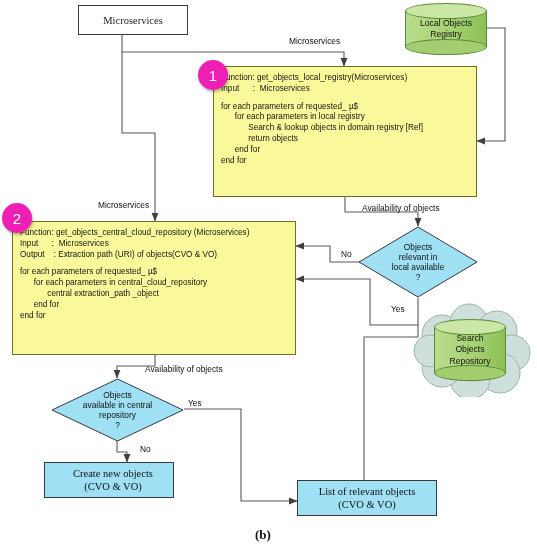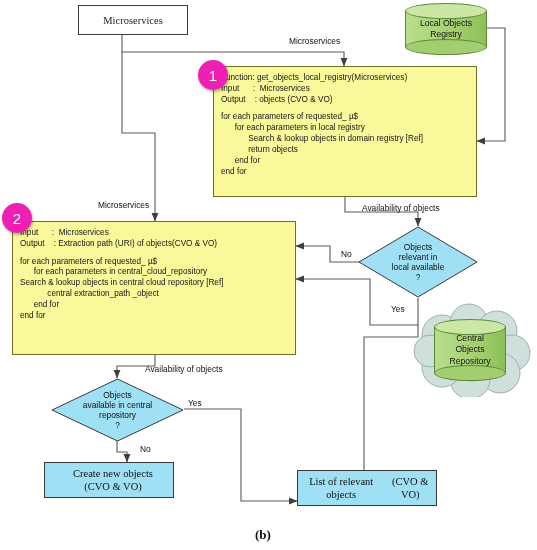--- a/index.html
+++ b/index.html
@@ -107,40 +107,39 @@
     <div class="top"></div>
     <div class="txt">
       <span>Local Objects</span>
       <span>Registry</span>
     </div>
   </div>
 
   <div class="node box-yellow" style="left:213px;top:66px;width:264px;height:131px;">
     <div class="ln">Function: get_objects_local_registry(Microservices)</div>
     <div class="ln">Input      :  Microservices</div>
-    <div class="ln">Output    : objects (CVO &amp; VO)</div>
     <div class="gap"></div>
     <div class="ln">for each parameters of requested_ µ$</div>
     <div class="ln">      for each parameters in local registry</div>
     <div class="ln">            Search &amp; lookup objects in domain registry [Ref]</div>
     <div class="ln">            return objects</div>
     <div class="ln">      end for</div>
     <div class="ln">end for</div>
   </div>
   <div class="badge" style="left:198px;top:60px;">
     <span>1</span>
   </div>
 
   <div class="node box-yellow" style="left:12px;top:221px;width:284px;height:134px;">
+    <div class="ln">Function: get_objects_central_cloud_repository (Microservices)</div>
     <div class="ln">Input      :  Microservices</div>
     <div class="ln">Output    : Extraction path (URI) of objects(CVO &amp; VO)</div>
     <div class="gap"></div>
     <div class="ln">for each parameters of requested_ µ$</div>
     <div class="ln">      for each parameters in central_cloud_repository</div>
-    <div class="ln">Search &amp; lookup objects in central cloud repository [Ref]</div>
     <div class="ln">            central extraction_path _object</div>
     <div class="ln">      end for</div>
     <div class="ln">end for</div>
   </div>
   <div class="badge" style="left:2px;top:203px;">
     <span>2</span>
   </div>
 
   <div class="diamond" style="left:358px;top:226px;width:120px;height:72px;">
     <svg width="120" height="72" viewBox="0 0 120 72">
@@ -166,21 +165,21 @@
         <circle cx="30" cy="64" r="20"></circle>
         <circle cx="18" cy="48" r="16"></circle>
         <circle cx="60" cy="48" r="30"></circle>
       </g>
     </svg>
     <div class="cyl" style="left:22px;top:16px;width:72px;height:62px;">
       <div class="body"></div>
       <div class="bot"></div>
       <div class="top"></div>
       <div class="txt">
-        <span>Central</span>
+        <span>Search</span>
         <span>Objects</span>
         <span>Repository</span>
       </div>
     </div>
   </div>
 
   <div class="diamond" style="left:51px;top:378px;width:133px;height:64px;">
     <svg width="133" height="64" viewBox="0 0 133 64">
       <polygon points="66.5,1 132,32 66.5,63 1,32" fill="#9fe0f5" stroke="#3a3a3a" stroke-width="1"></polygon>
     </svg>
@@ -190,21 +189,21 @@
       <span>repository</span>
       <span>?</span>
     </div>
   </div>
 
   <div class="node box-cyan" style="left:44px;top:462px;width:130px;height:36px;flex-direction:column;padding-left:8px;">
     <span>Create new objects</span>
     <span>(CVO &amp; VO)</span>
   </div>
 
-  <div class="node box-cyan" style="left:297px;top:470px;width:140px;height:36px;flex-direction:row;align-items:center;">
+  <div class="node box-cyan" style="left:297px;top:480px;width:140px;height:36px;flex-direction:column;align-items:center;">
     <span>List of relevant objects</span>
     <span>(CVO &amp; VO)</span>
   </div>
 
   <div class="elabel" style="left:289px;top:36px;">Microservices</div>
   <div class="elabel" style="left:98px;top:200px;">Microservices</div>
   <div class="elabel" style="left:362px;top:203px;">Availability of objects</div>
   <div class="elabel" style="left:341px;top:249px;">No</div>
   <div class="elabel" style="left:391px;top:304px;">Yes</div>
   <div class="elabel" style="left:145px;top:364px;">Availability of objects</div>

